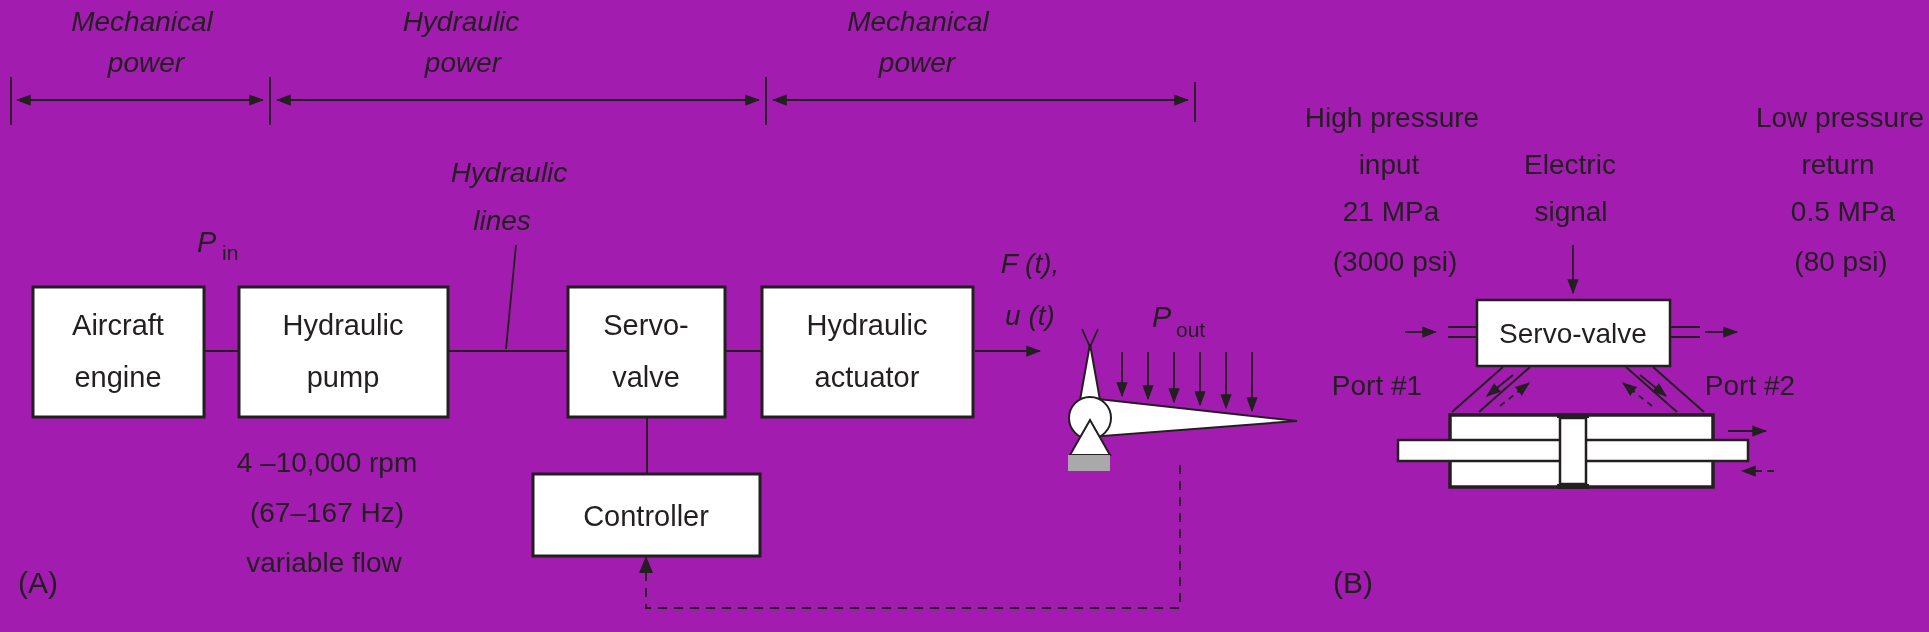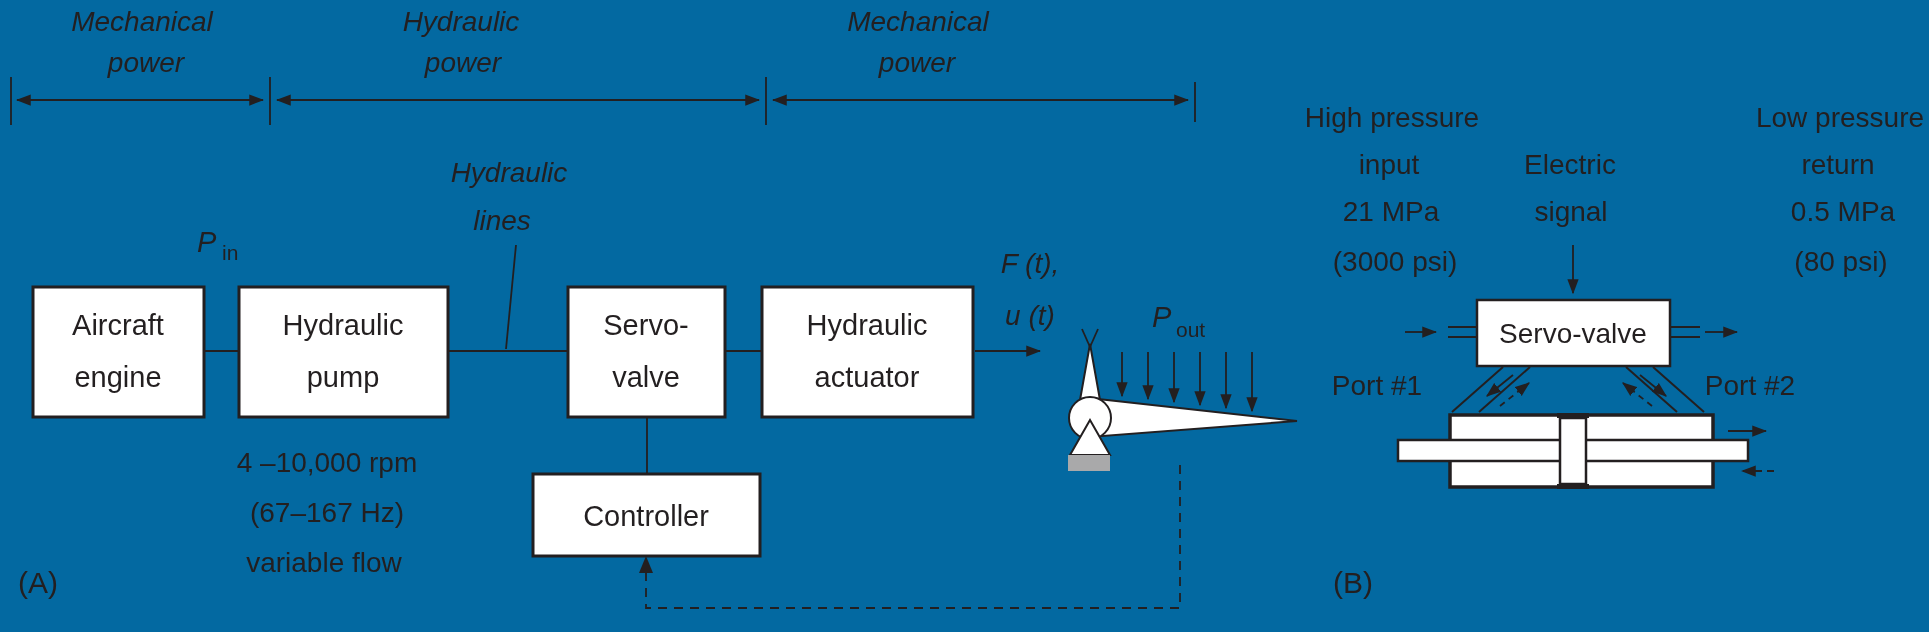--- a/index.html
+++ b/index.html
@@ -1,16 +1,16 @@
 <!DOCTYPE html>
 <html><head>
 <meta charset="utf-8">
 <style>
   html,body{margin:0;padding:0;background:#ffffff;}
-  .stage{position:relative;width:1929px;height:632px;background:#0369a1;overflow:hidden;}
+  .stage{position:relative;width:1929px;height:632px;background:#a21caf;overflow:hidden;}
   svg{display:block;}
   text{font-family:"Liberation Sans","DejaVu Sans",sans-serif;fill:#231f20;}
   .t28{font-size:28px;}
   .t29{font-size:29px;}
   .t30{font-size:30px;}
   .sub{font-size:21px;}
   .it{font-style:italic;}
   .mid{text-anchor:middle;}
   .ln{stroke:#231f20;stroke-width:1.8;fill:none;}
   .ln2{stroke:#231f20;stroke-width:2;fill:none;}

